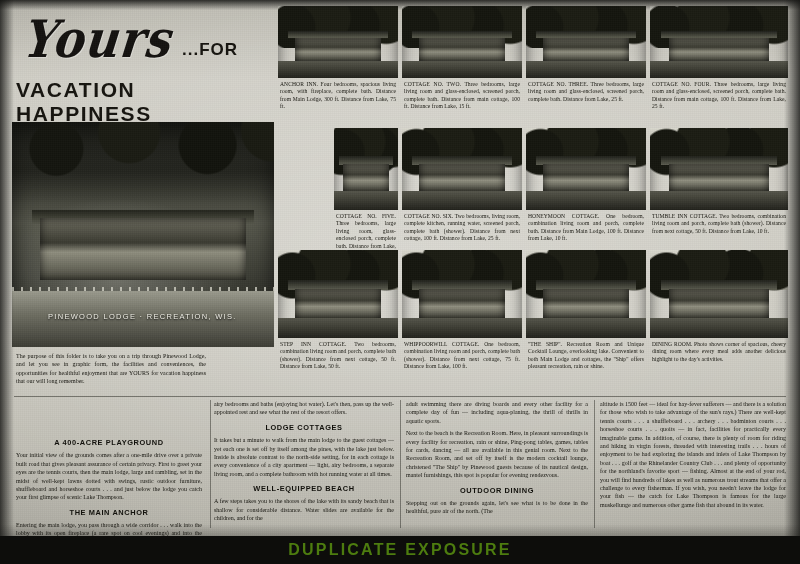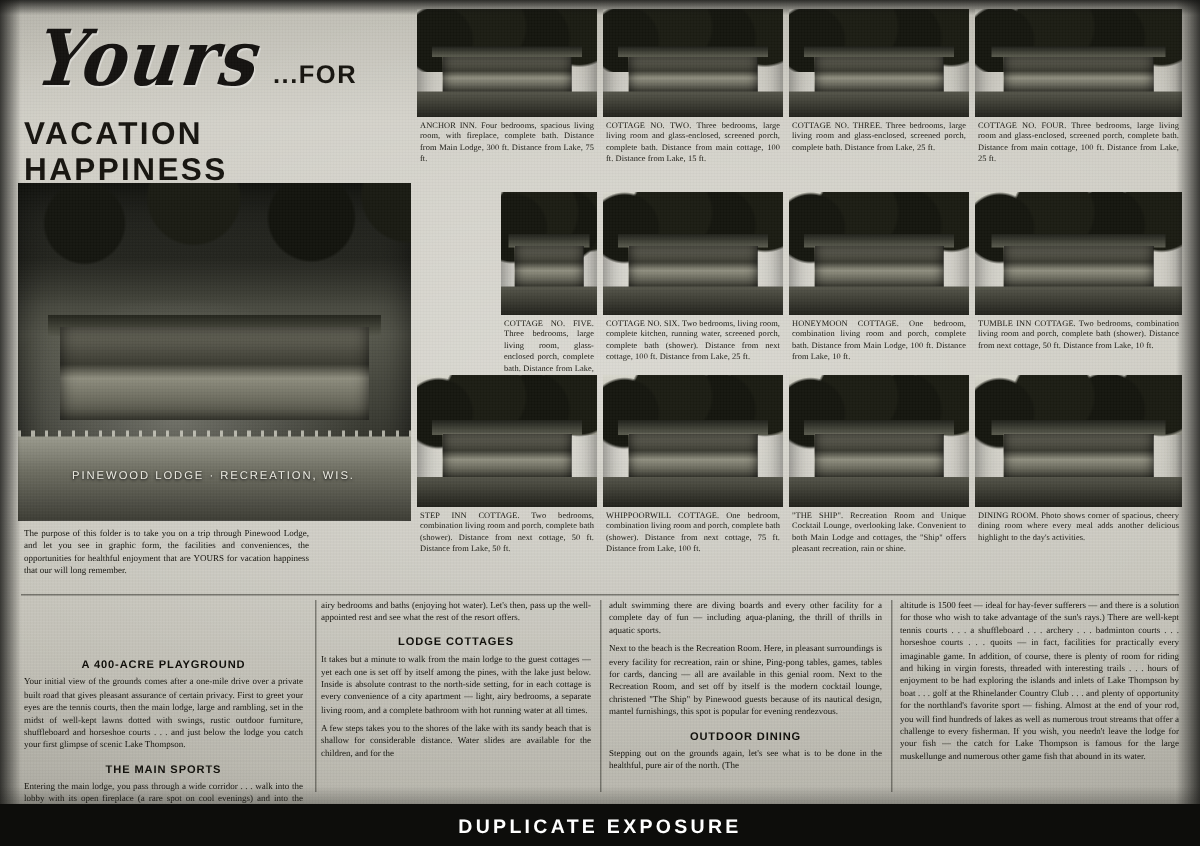--- a/index.html
+++ b/index.html
@@ -196,23 +196,23 @@
     height: 0;
     border-top: 1px solid rgba(30,30,24,0.5);
   }
 
   
   #dupbar {
     position: absolute;
     left: 0; right: 0; bottom: 0;
     height: 28px;
     background: #0d0d0b;
-    color: #ffffff;
-    font-family: "Liberation Sans", sans-serif;
-    font-size: 13px;
+    color: #4d7c0f;
+    font-family: "Liberation Sans", sans-serif;
+    font-size: 16px;
     font-weight: bold;
     letter-spacing: 2.2px;
     display: flex;
     align-items: center;
     justify-content: center;
   }
 </style>
 </head>
 <body>
 
@@ -341,28 +341,29 @@
   <div class="vrule" style="left:400px;top:400px;height:128px;"></div>
   <div class="vrule" style="left:594px;top:400px;height:128px;"></div>
 
   <div class="col" style="left:16px;top:352px;width:190px;">
     <p>The purpose of this folder is to take you on a trip through Pinewood Lodge, and let you see in graphic form, the facilities and conveniences, the opportunities for healthful enjoyment that are YOURS for vacation happiness that our will long remember.</p>
   </div>
 
   <div class="col" style="left:16px;top:400px;width:186px;height:125px;overflow:hidden;margin-top:32px;">
     <div class="subhead">A 400-ACRE PLAYGROUND</div>
     <p>Your initial view of the grounds comes after a one-mile drive over a private built road that gives pleasant assurance of certain privacy. First to greet your eyes are the tennis courts, then the main lodge, large and rambling, set in the midst of well-kept lawns dotted with swings, rustic outdoor furniture, shuffleboard and horseshoe courts . . . and just below the lodge you catch your first glimpse of scenic Lake Thompson.</p>
-    <div class="subhead">THE MAIN SPORTS</div>
+    <div class="subhead">THE MAIN ANCHOR</div>
     <p>Entering the main lodge, you pass through a wide corridor . . . walk into the lobby with its open fireplace (a rare spot on cool evenings) and into the inviting dining room where guests are served meals that are famous throughout the lakes region . . . then, inspect the clean,</p>
   </div>
 
   <div class="col" style="left:214px;top:400px;width:180px;height:125px;overflow:hidden;">
     <p>airy bedrooms and baths (enjoying hot water). Let's then, pass up the well-appointed rest and see what the rest of the resort offers.</p>
     <div class="subhead">LODGE COTTAGES</div>
     <p>It takes but a minute to walk from the main lodge to the guest cottages — yet each one is set off by itself among the pines, with the lake just below. Inside is absolute contrast to the north-side setting, for in each cottage is every convenience of a city apartment — light, airy bedrooms, a separate living room, and a complete bathroom with hot running water at all times.</p>
+    <div class="subhead">WELL-EQUIPPED BEACH</div>
     <p>A few steps takes you to the shores of the lake with its sandy beach that is shallow for considerable distance. Water slides are available for the children, and for the</p>
   </div>
 
   <div class="col" style="left:406px;top:400px;width:182px;height:125px;overflow:hidden;">
     <p>adult swimming there are diving boards and every other facility for a complete day of fun — including aqua-planing, the thrill of thrills in aquatic sports.</p>
     <p>Next to the beach is the Recreation Room. Here, in pleasant surroundings is every facility for recreation, rain or shine, Ping-pong tables, games, tables for cards, dancing — all are available in this genial room. Next to the Recreation Room, and set off by itself is the modern cocktail lounge, christened "The Ship" by Pinewood guests because of its nautical design, mantel furnishings, this spot is popular for evening rendezvous.</p>
     <div class="subhead">OUTDOOR DINING</div>
     <p>Stepping out on the grounds again, let's see what is to be done in the healthful, pure air of the north. (The</p>
   </div>
 

